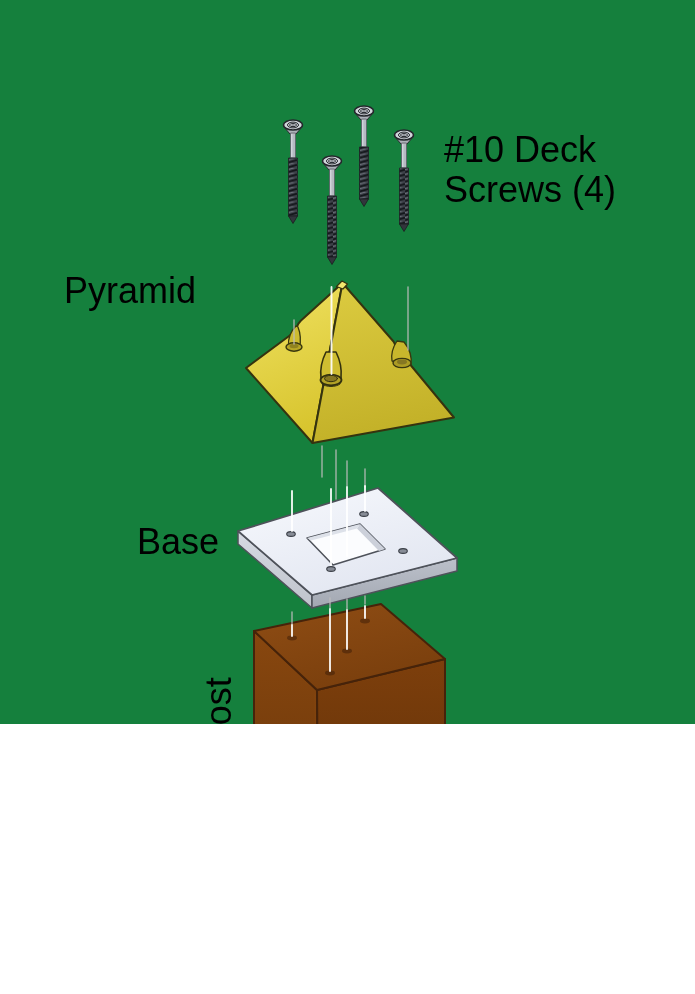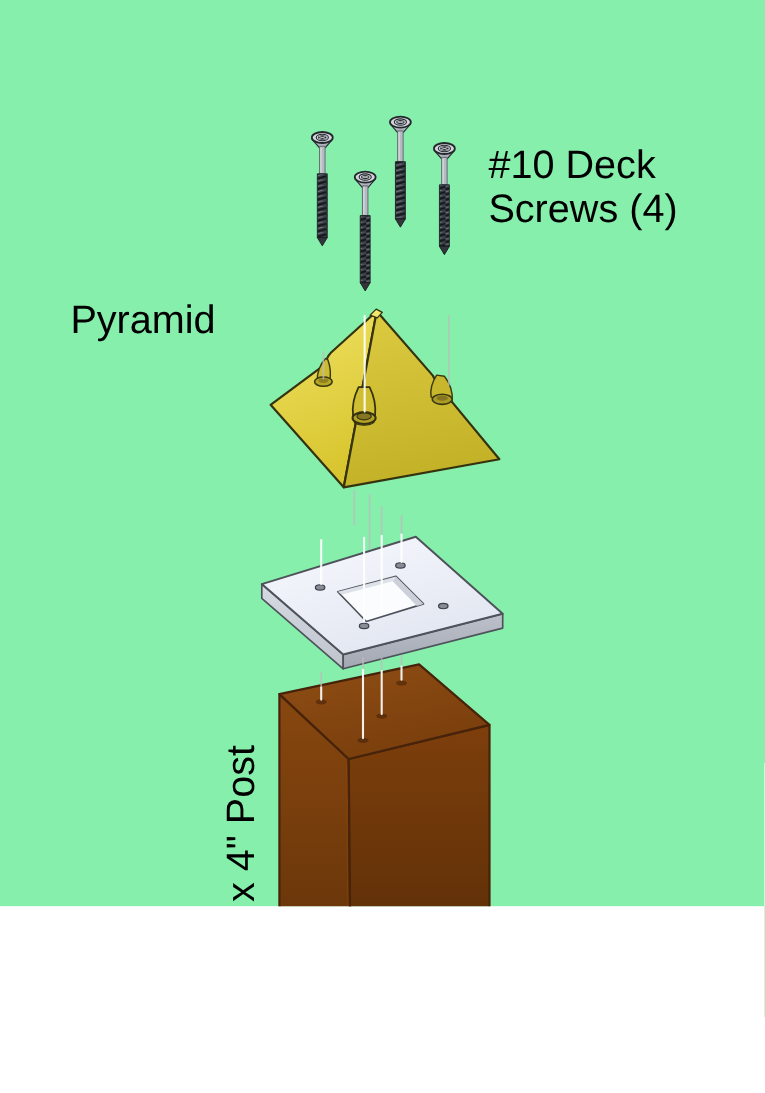--- a/index.html
+++ b/index.html
@@ -1,17 +1,17 @@
 <!DOCTYPE html>
 <html><head>
 <meta charset="utf-8">
 <style>
   html,body{margin:0;padding:0;background:#fff;}
   #stage{
-    position:relative;width:695px;height:824px;background:#86efac;overflow:hidden;
+    position:relative;width:695px;height:724px;background:#15803d;overflow:hidden;
     font-family:"Liberation Sans", sans-serif;color:#000;
   }
   #art{position:absolute;left:0;top:0;}
   .lbl{position:absolute;color:#000;font-size:36px;line-height:1.1;letter-spacing:0;}
   .lbl-screws{left:444px;top:130px;width:182px;}
   .lbl-pyramid{left:64px;top:271px;white-space:nowrap;text-align:center;}
   .lbl-base{left:137px;top:522px;white-space:nowrap;}
   .lbl-post{
     left:219px;top:770px;white-space:nowrap;
     transform:translate(-50%,-50%) rotate(-90deg);
@@ -193,14 +193,15 @@
       <line class="wline" x1="365" y1="486" x2="365" y2="511"></line>
       <line class="wline" x1="292" y1="625" x2="292" y2="636"></line>
       <line class="wline" x1="330" y1="609" x2="330" y2="671"></line>
       <line class="wline" x1="347" y1="610" x2="347" y2="649"></line>
       <line class="wline" x1="365" y1="606" x2="365" y2="618"></line>
     </g>
   </svg>
 
   <div class="lbl lbl-screws">#10 Deck Screws (4)</div>
   <div class="lbl lbl-pyramid">Pyramid</div>
+  <div class="lbl lbl-base">Base</div>
   <div class="lbl lbl-post">4" x 4" Post</div>
 </div>
 
 </body></html>

